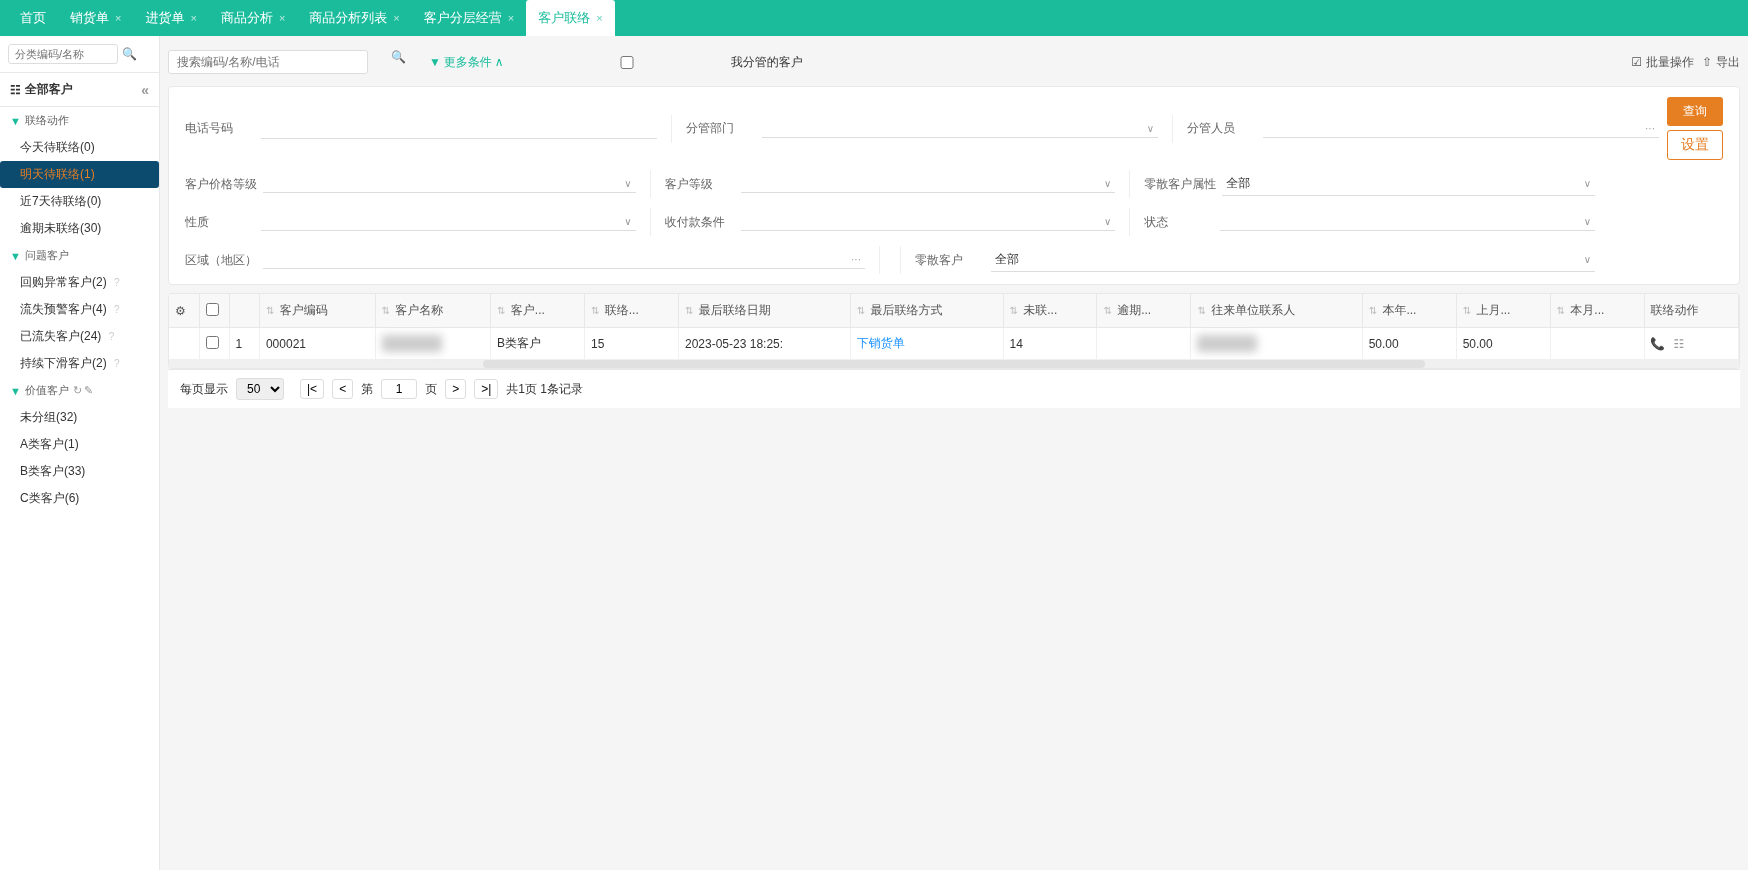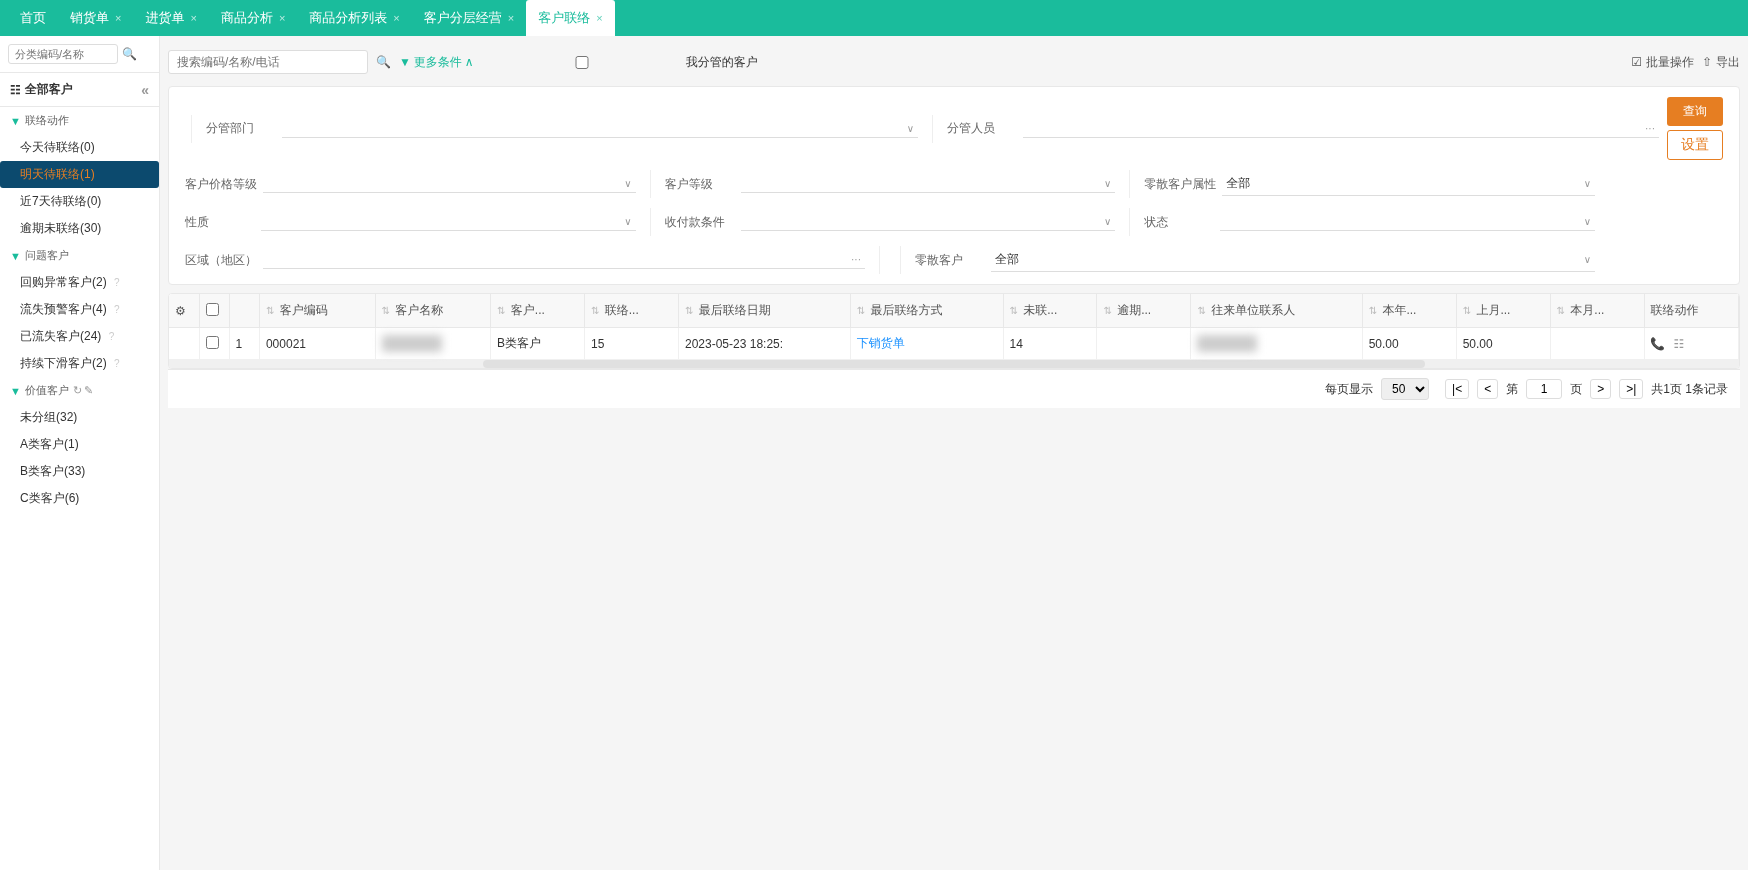--- a/index.html
+++ b/index.html
@@ -88,24 +88,23 @@
     
     .content-area {
       flex: 1;
       overflow: auto;
       padding: 8px;
     }
 
     
     .filter-bar {
       display: flex;
-      align-items: center;
       padding: 6px 0;
       margin-bottom: 6px;
-      gap: 8px;
+      gap: 23px;
     }
     .filter-bar input {
       border: 1px solid #ddd;
       border-radius: 3px;
       padding: 4px 8px;
       font-size: 12px;
       width: 200px;
       outline: none;
     }
     .filter-bar .search-btn { color: #999; cursor: pointer; }
@@ -235,21 +234,21 @@
       border-right: 1px solid #f0f0f0;
       white-space: nowrap;
     }
     .link-text { color: #1890ff; text-decoration: none; cursor: pointer; }
     .action-icons { display: flex; gap: 8px; color: #999; cursor: pointer; }
 
     
     .table-footer {
       display: flex;
       align-items: center;
-      justify-content: flex-end;
+      justify-content: flex-start;
       padding: 8px 12px;
       background: #fff;
       border-top: 1px solid #e8e8e8;
       gap: 8px;
       font-size: 12px;
     }
     .page-size-select {
       border: 1px solid #ddd;
       border-radius: 3px;
       padding: 2px 6px;
@@ -420,20 +419,24 @@
         <div class="export-btn">
           <span>⇧</span>
           <span>导出</span>
         </div>
       </div>
     </div>
 
     <div class="filter-panel">
 
       <div class="filter-row">
+        <div class="filter-field">
+          <span class="filter-label">电话号码</span>
+          <input class="filter-input" type="text" style="">
+        </div>
         <div class="filter-divider"></div>
         <div class="filter-field">
           <span class="filter-label">分管部门</span>
           <div class="filter-select">
             <span></span>
             <span class="down-arrow">∨</span>
           </div>
         </div>
         <div class="filter-divider"></div>
         <div class="filter-field">

